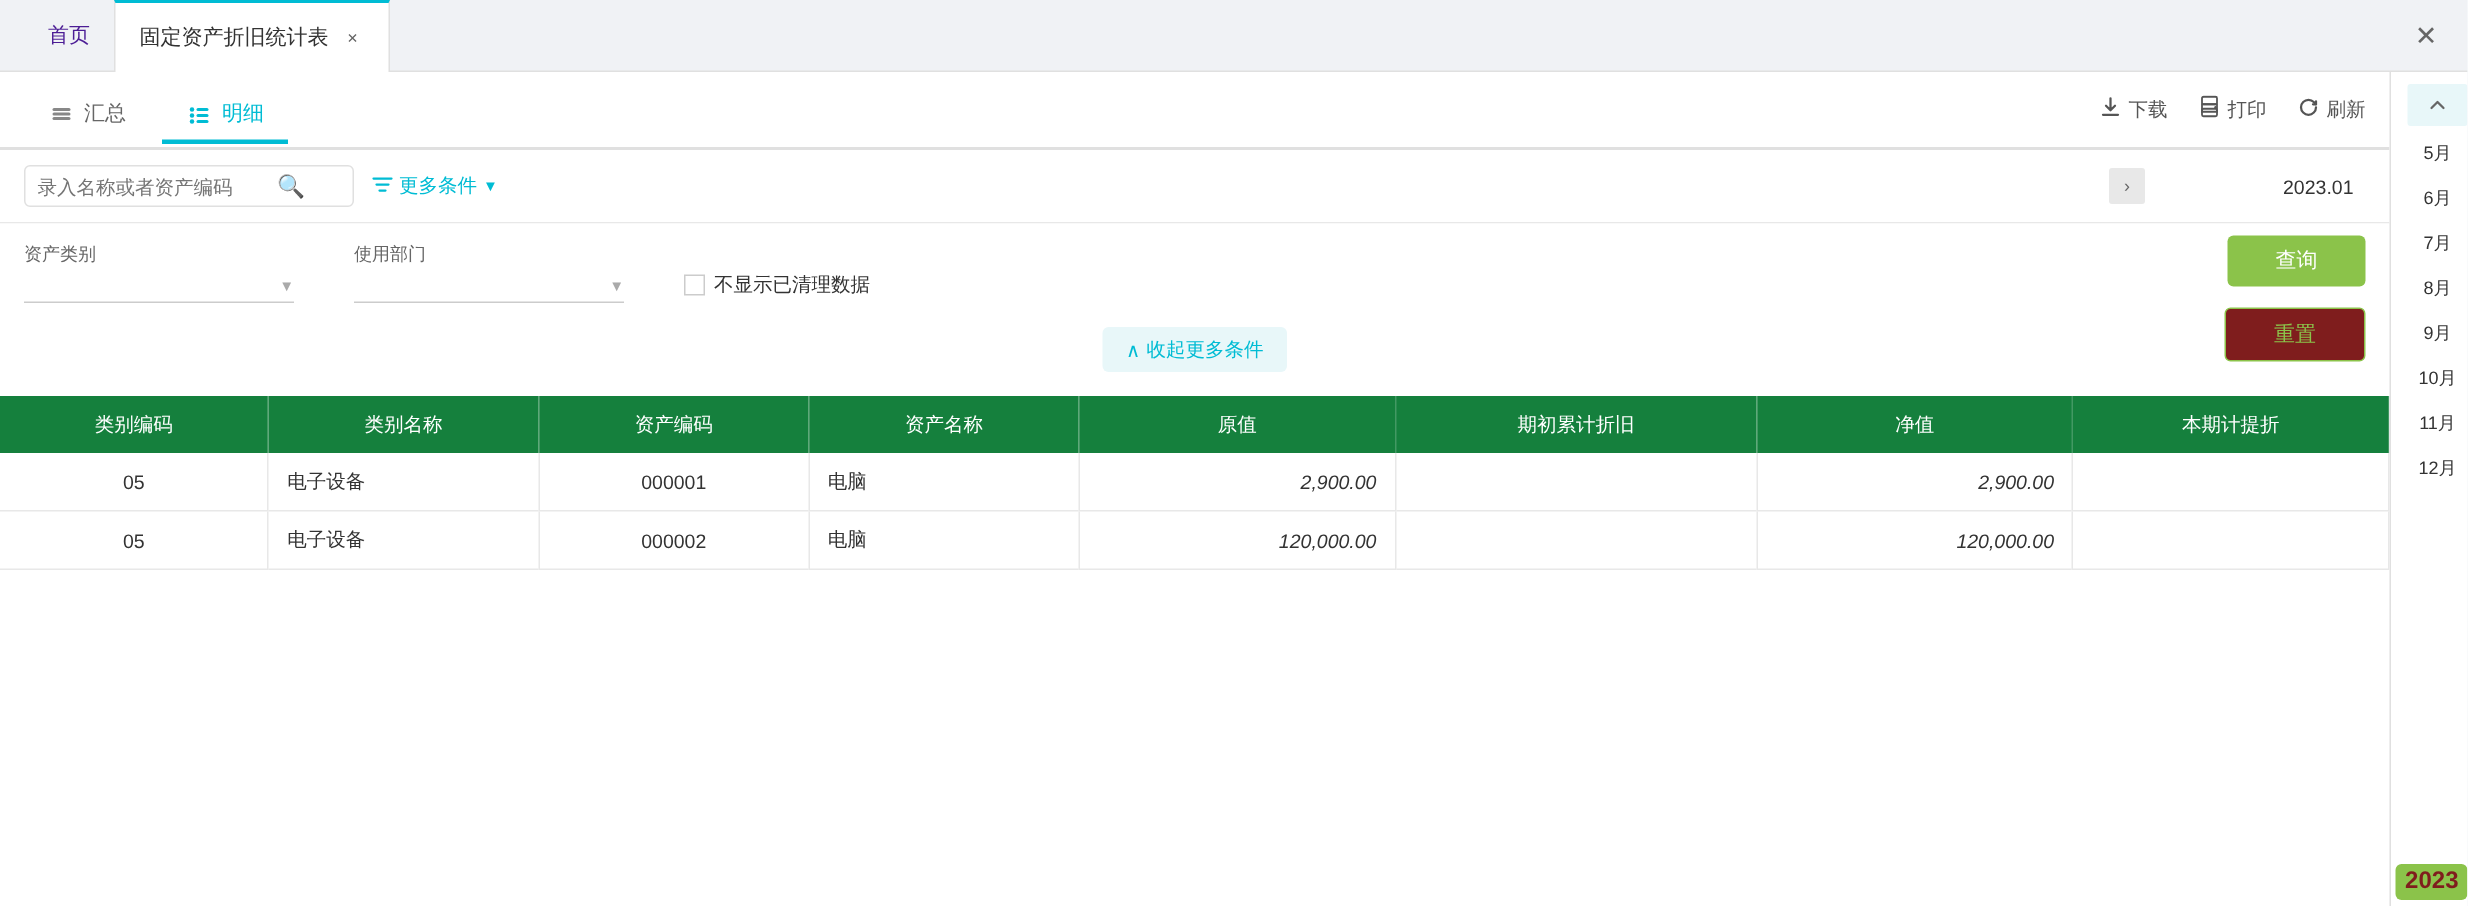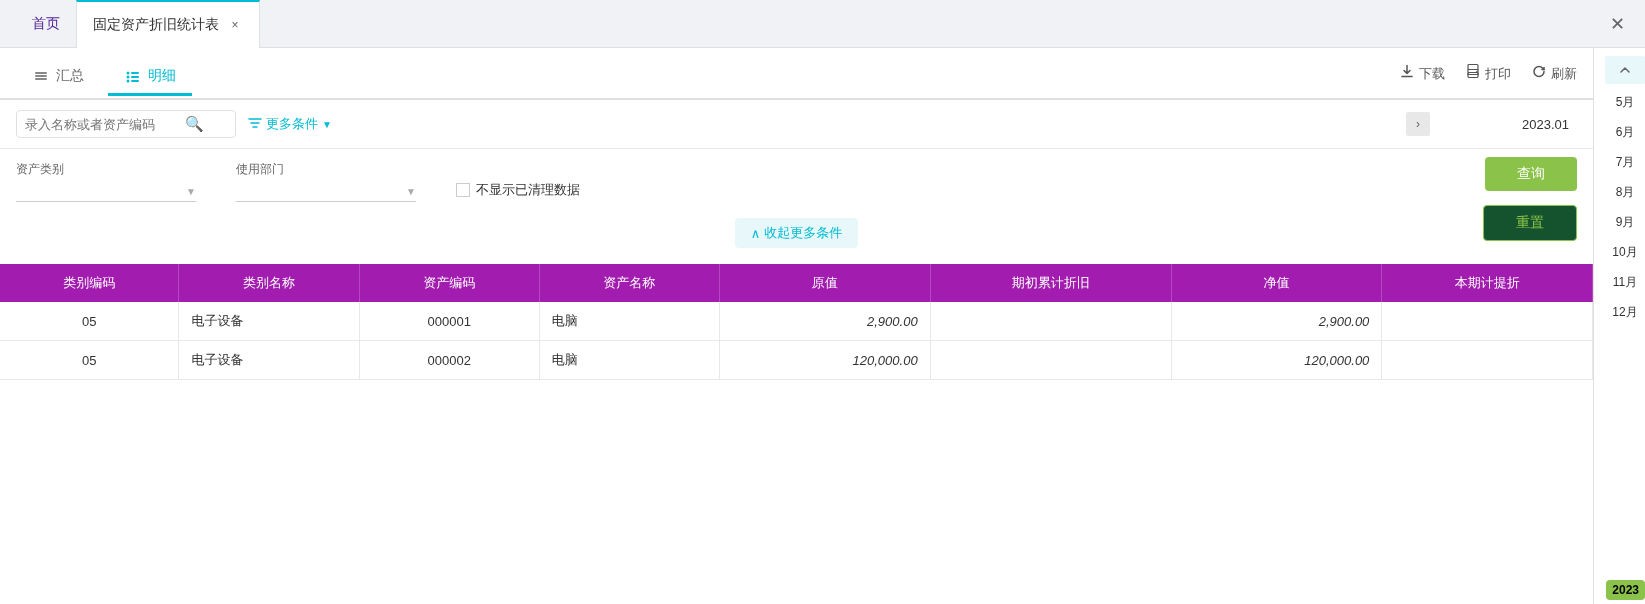--- a/index.html
+++ b/index.html
@@ -244,21 +244,21 @@
       border: none;
       border-radius: 4px;
       padding: 8px 32px;
       font-size: 14px;
       cursor: pointer;
       position: absolute;
       right: 16px;
       top: 8px;
     }
     .reset-btn {
-      background: #14532d;
+      background: #7f1d1d;
       color: #8bc34a;
       border: 1px solid #8bc34a;
       border-radius: 4px;
       padding: 8px 32px;
       font-size: 14px;
       cursor: pointer;
       position: absolute;
       right: 16px;
       top: 56px;
     }
@@ -279,21 +279,21 @@
     
     .table-wrap {
       flex: 1;
       overflow: auto;
     }
     table {
       width: 100%;
       border-collapse: collapse;
     }
     thead tr {
-      background: #a21caf;
+      background: #15803d;
       color: #fff;
     }
     thead th {
       padding: 10px 12px;
       font-size: 13px;
       font-weight: normal;
       text-align: center;
       border-right: 1px solid rgba(255,255,255,0.2);
       white-space: nowrap;
     }
@@ -360,24 +360,24 @@
       align-items: center;
       justify-content: center;
       font-size: 12px;
       color: #333;
       cursor: pointer;
       border-radius: 2px;
       margin-bottom: 2px;
     }
     .month-badge {
       background: #8bc34a;
-      color: #000000;
+      color: #7f1d1d;
       border-radius: 4px;
       padding: 3px 6px;
-      font-size: 12px;
+      font-size: 16px;
       font-weight: bold;
       margin-top: auto;
       margin-bottom: 4px;
     }
   </style>
 </head>
 <body>
 
 <div class="tab-bar">
   <div class="tab-home">首页</div>

